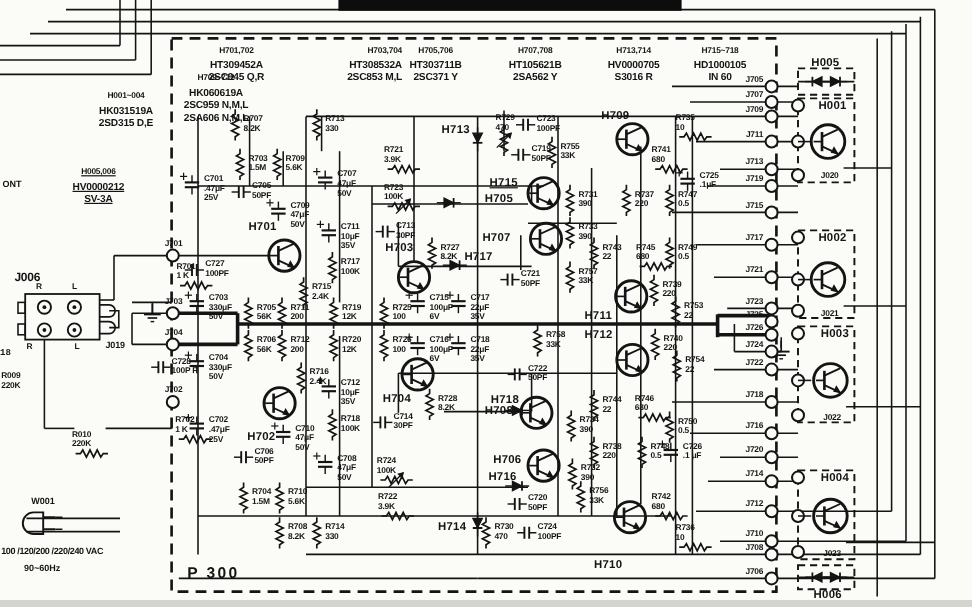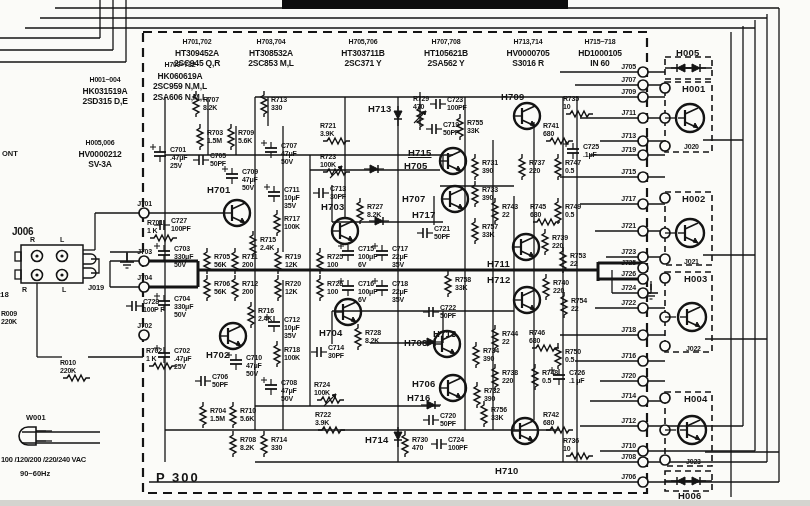--- a/index.html
+++ b/index.html
@@ -606,21 +606,21 @@
       <div class="lbl" style="left:392px;top:245px;">C717
 22μF
 35V</div>
       <div class="lbl" style="left:443px;top:121px;">C719
 50PF</div>
       <div class="lbl" style="left:447px;top:96px;">C723
 100PF</div>
       <div class="lbl big" style="left:408px;top:148px;text-decoration:underline;">H715</div>
       <div class="lbl big" style="left:404px;top:161px;">H705</div>
       <div class="lbl big" style="left:402px;top:194px;">H707</div>
-      <div class="lbl big" style="left:412px;top:210px;">H717</div>
+      <div class="lbl big" style="left:387px;top:210px;">H717</div>
       <div class="lbl" style="left:434px;top:225px;">C721
 50PF</div>
       <div class="lbl" style="left:467px;top:119px;">R755
 33K</div>
       <div class="lbl" style="left:482px;top:159px;">R731
 390</div>
       <div class="lbl" style="left:482px;top:186px;">R733
 390</div>
       <div class="lbl" style="left:482px;top:223px;">R757
 33K</div>
@@ -675,26 +675,26 @@
 680</div>
       <div class="lbl" style="left:491px;top:406px;">R756
 33K</div>
       <div class="lbl" style="left:484px;top:387px;">R732
 390</div>
       <div class="lbl big" style="left:495px;top:466px;">H710</div>
       <div class="lbl" style="left:448px;top:436px;">C724
 100PF</div>
       <div class="lbl" style="left:412px;top:436px;">R730
 470</div>
-      <div class="lbl big" style="left:412px;top:379px;">H706</div>
+      <div class="lbl big" style="left:400px;top:379px;padding-left:11px;">H706</div>
       <div class="lbl big" style="left:407px;top:393px;">H716</div>
       <div class="lbl" style="left:440px;top:412px;">C720
 50PF</div>
       <div class="lbl big" style="left:404px;top:338px;">H708</div>
-      <div class="lbl big" style="left:433px;top:329px;">H718</div>
+      <div class="lbl big" style="left:409px;top:329px;">H718</div>
       <div class="lbl big" style="left:365px;top:435px;">H714</div>
       <div class="lbl" style="left:365px;top:329px;">R728
 8.2K</div>
       <div class="lbl" style="left:328px;top:344px;">C714
 30PF</div>
       <div class="lbl" style="left:314px;top:381px;">R724
 100K</div>
       <div class="lbl" style="left:315px;top:411px;">R722
 3.9K</div>
       <div class="lbl" style="left:284px;top:346px;">R718
@@ -706,21 +706,21 @@
       <div class="lbl" style="left:285px;top:280px;">R720
 12K</div>
       <div class="lbl" style="left:327px;top:280px;">R726
 100</div>
       <div class="lbl" style="left:358px;top:280px;">C716
 100μF
 6V</div>
       <div class="lbl" style="left:392px;top:280px;">C718
 22μF
 35V</div>
-      <div class="lbl big" style="left:206px;top:350px;">H702</div>
+      <div class="lbl big" style="left:206px;top:360px;">H702</div>
       <div class="lbl" style="left:246px;top:354px;">C710
 47μF
 50V</div>
       <div class="lbl" style="left:212px;top:373px;">C706
 50PF</div>
       <div class="lbl" style="left:210px;top:407px;">R704
 1.5M</div>
       <div class="lbl" style="left:240px;top:407px;">R710
 5.6K</div>
       <div class="lbl" style="left:240px;top:436px;">R708
@@ -753,21 +753,21 @@
       <div class="lbl" style="left:174px;top:347px;">C702
 .47μF
 25V</div>
       <div class="lbl" style="left:1px;top:310px;">R009
 220K</div>
       <div class="lbl" style="left:60px;top:359px;">R010
 220K</div>
       <div class="hdr" style="left:145px;top:36px;width:104px;"><span class="sm">H701,702</span>
 HT309452A
 2SC945 Q,R</div>
-      <div class="hdr" style="left:219px;top:36px;width:104px;"><span class="sm">H703,704</span>
+      <div class="hdr" style="left:231px;top:36px;width:104px;text-align:right;"><span class="sm">H703,704</span>
 HT308532A
 2SC853 M,L</div>
       <div class="hdr" style="left:311px;top:36px;width:104px;"><span class="sm">H705,706</span>
 HT303711B
 2SC371 Y</div>
       <div class="hdr" style="left:394px;top:36px;width:104px;"><span class="sm">H707,708</span>
 HT105621B
 2SA562 Y</div>
       <div class="hdr" style="left:476px;top:36px;width:104px;"><span class="sm">H713,714</span>
 HV0000705
@@ -775,21 +775,21 @@
       <div class="hdr" style="left:548px;top:36px;width:104px;"><span class="sm">H715~718</span>
 HD1000105
 IN 60</div>
       <div class="hdr" style="left:50px;top:74px;width:110px;"><span class="sm">H001~004</span>
 HK031519A
 2SD315 D,E</div>
       <div class="hdr" style="left:125px;top:59px;width:110px;"><span class="sm">H709~712</span>
 HK060619A
 2SC959 N,M,L
 2SA606 N,M,L</div>
-      <div class="hdr" style="left:45px;top:137px;width:110px;"><span class="sm">H005,006</span>
+      <div class="hdr" style="left:27px;top:137px;width:110px;text-decoration:underline;"><span class="sm">H005,006</span>
 HV0000212
 SV-3A</div>
       <div class="conn-lbl" style="left:602px;top:63px;">J705</div>
       <div class="conn-lbl" style="left:602px;top:76px;">J707</div>
       <div class="conn-lbl" style="left:602px;top:88px;">J709</div>
       <div class="conn-lbl" style="left:602px;top:109px;">J711</div>
       <div class="conn-lbl" style="left:602px;top:132px;">J713</div>
       <div class="conn-lbl" style="left:602px;top:146px;">J719</div>
       <div class="conn-lbl" style="left:602px;top:168px;">J715</div>
       <div class="conn-lbl" style="left:602px;top:195px;">J717</div>

